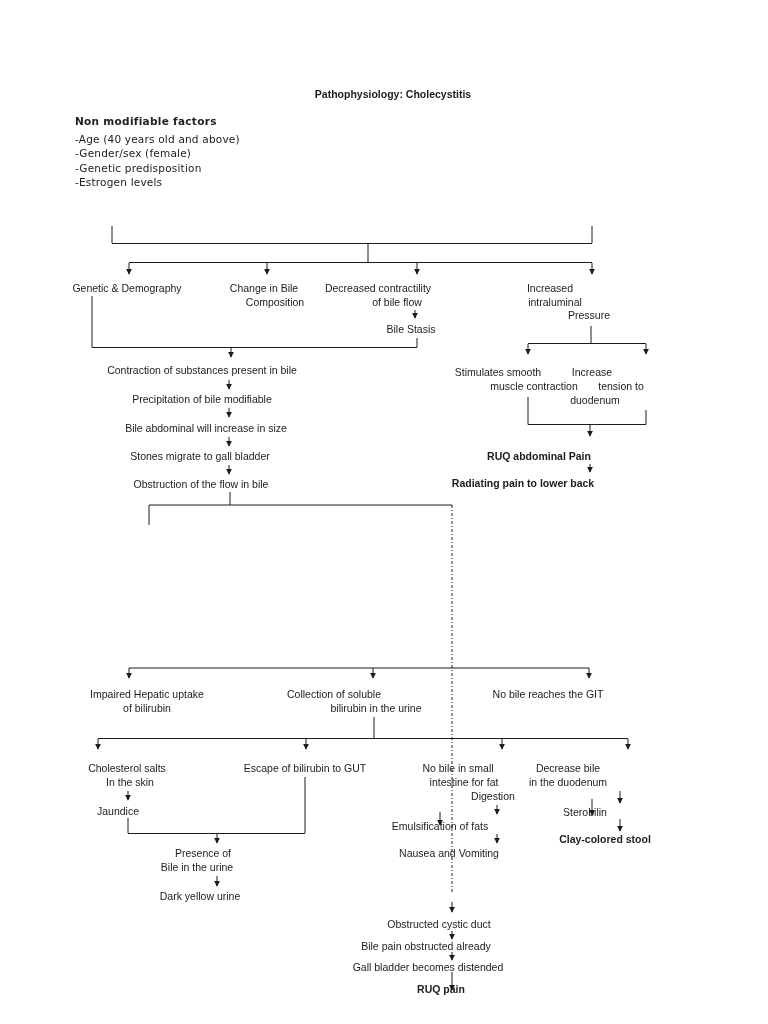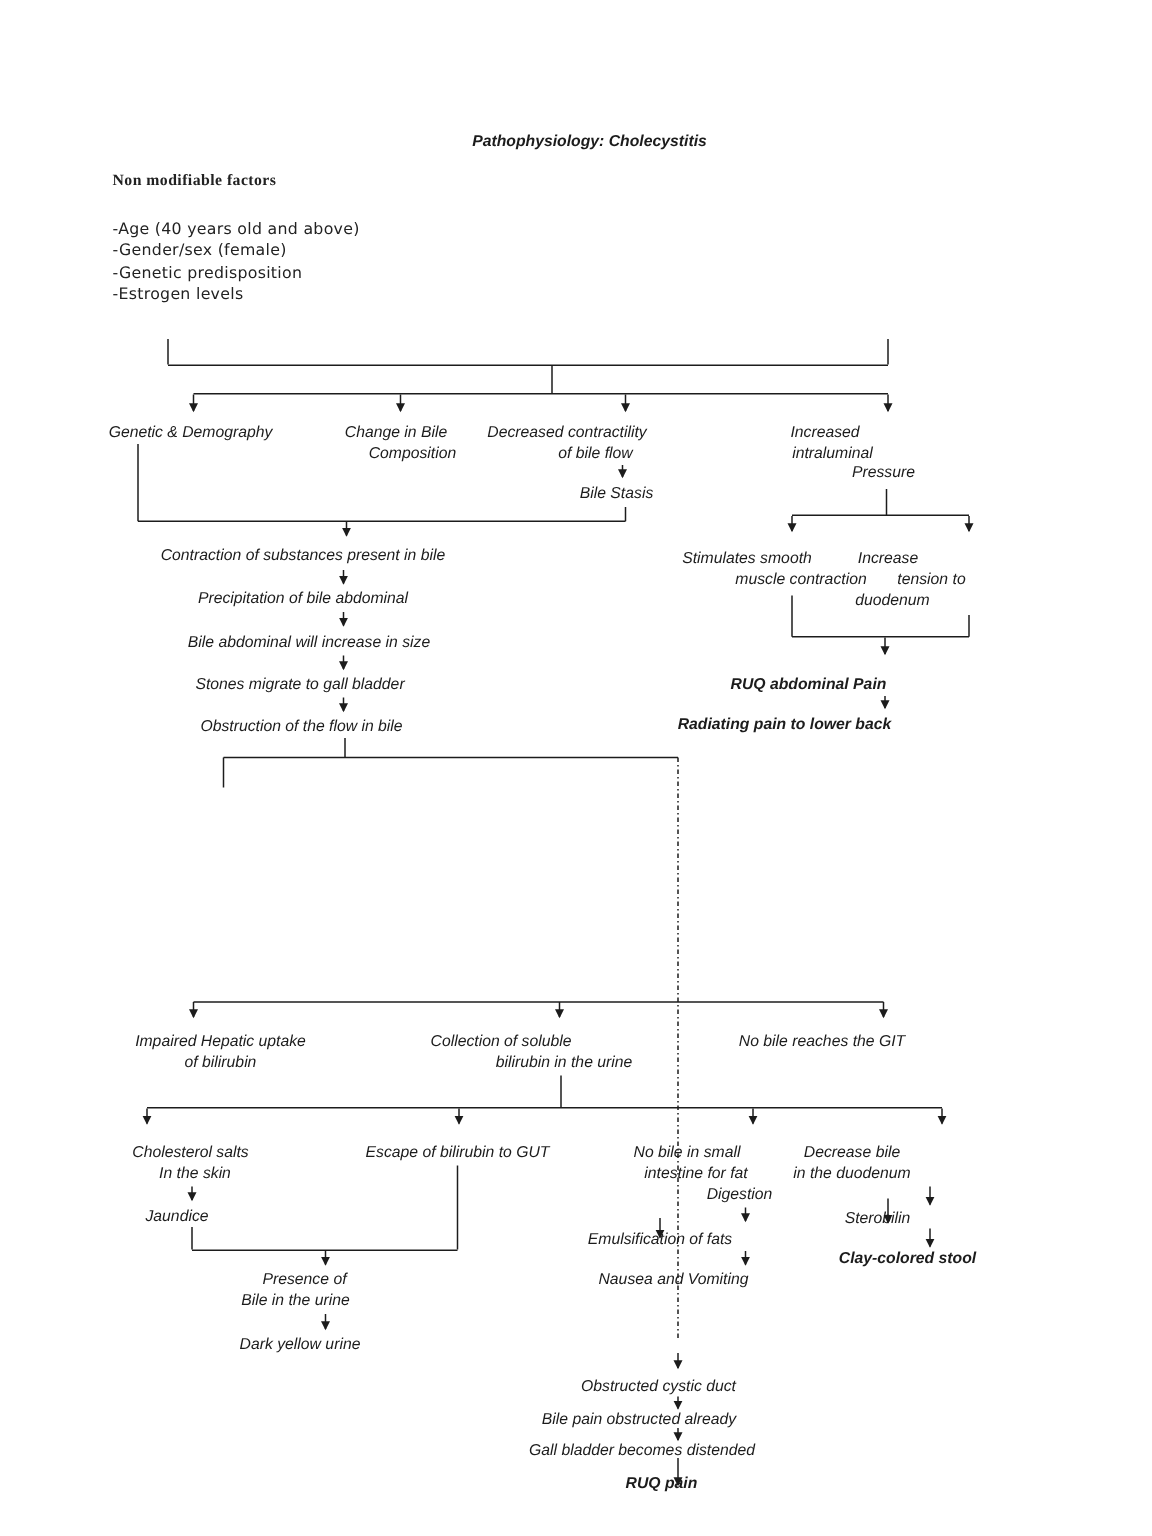--- a/index.html
+++ b/index.html
@@ -3,29 +3,29 @@
 <meta charset="utf-8">
 <style>
   html,body { margin:0; padding:0; background:#ffffff; }
   .page {
     position:relative; width:768px; height:1024px; background:#ffffff;
     font-family:"Liberation Sans", sans-serif; color:#1c1c1c; overflow:hidden;
   }
   svg.lines { position:absolute; left:0; top:0; width:768px; height:1024px; }
   .t {
     position:absolute; font-size:10.5px; line-height:13px; white-space:nowrap;
-    transform:translateX(-50%); color:#1c1c1c;font-style:italic;
+    transform:translateX(-50%); color:#1c1c1c;
   }
   .b { font-weight:bold; }
   .title { font-size:10.5px; font-weight:bold; }
   .factors {
     position:absolute; font-family:"DejaVu Sans", sans-serif;
     font-size:10.5px; line-height:14.6px; letter-spacing:0.2px; color:#222;
   }
-  .factors .fh { font-weight:bold; font-size:10.5px; margin-bottom:17px; letter-spacing:0.3px;font-family:Liberation Serif, serif; }
+  .factors .fh { font-weight:bold; font-size:10.5px; margin-bottom:3px; letter-spacing:0.3px; }
 </style>
 </head>
 <body>
 
 <div class="page">
 
   <svg class="lines" viewBox="0 0 768 1024">
     <defs>
       <marker id="ah" markerWidth="8" markerHeight="8" refX="5.2" refY="3" orient="auto" markerUnits="userSpaceOnUse">
         <path d="M0,0 L6,3 L0,6 Z" fill="#1c1c1c"></path>
@@ -138,21 +138,21 @@
   <div class="t" style="left:264px;top:282px">Change in Bile</div>
   <div class="t" style="left:275px;top:296px">Composition</div>
   <div class="t" style="left:378px;top:282px">Decreased contractility</div>
   <div class="t" style="left:397px;top:296px">of bile flow</div>
   <div class="t" style="left:411px;top:323px">Bile Stasis</div>
   <div class="t" style="left:550px;top:282px">Increased</div>
   <div class="t" style="left:555px;top:296px">intraluminal</div>
   <div class="t" style="left:589px;top:309px">Pressure</div>
 
   <div class="t" style="left:202px;top:364px">Contraction of substances present in bile</div>
-  <div class="t" style="left:202px;top:393px">Precipitation of bile abdominal</div>
+  <div class="t" style="left:202px;top:393px">Precipitation of bile modifiable</div>
   <div class="t" style="left:206px;top:422px">Bile abdominal will increase in size</div>
   <div class="t" style="left:200px;top:450px">Stones migrate to gall bladder</div>
   <div class="t" style="left:201px;top:478px">Obstruction of the flow in bile</div>
 
   <div class="t" style="left:498px;top:366px">Stimulates smooth</div>
   <div class="t" style="left:534px;top:380px">muscle contraction</div>
   <div class="t" style="left:592px;top:366px">Increase</div>
   <div class="t" style="left:621px;top:380px">tension to</div>
   <div class="t" style="left:595px;top:394px">duodenum</div>
   <div class="t b" style="left:539px;top:450px">RUQ abdominal Pain</div>

